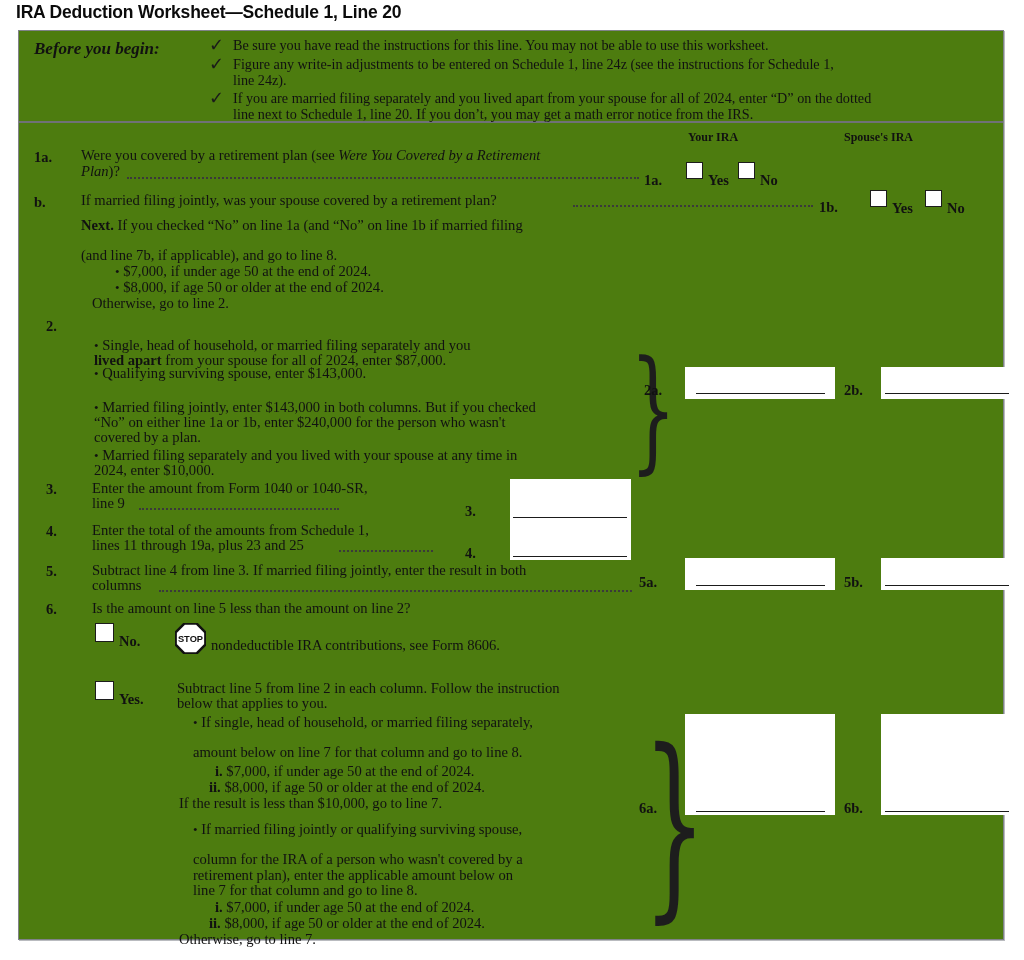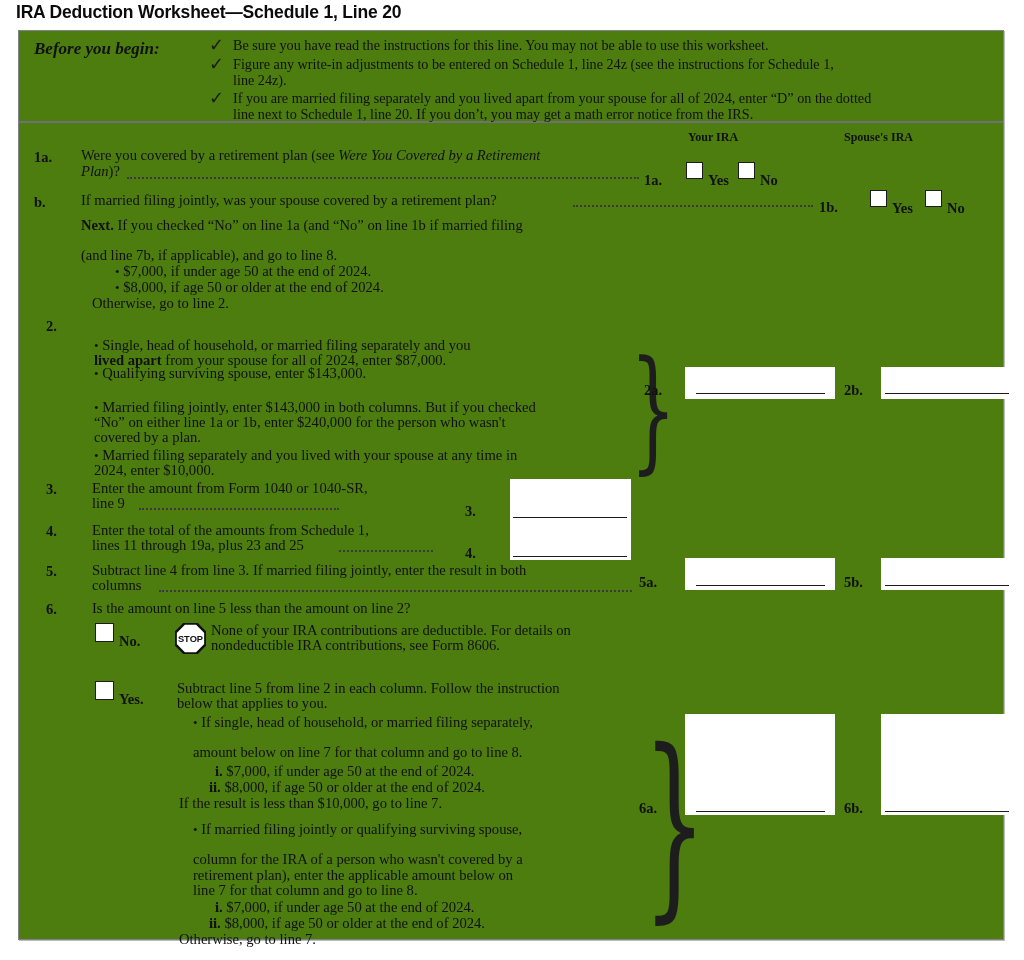--- a/index.html
+++ b/index.html
@@ -316,21 +316,21 @@
 
   <div class="cbox" style="left:76px; top:592px; width:19px; height:19px;"></div>
   <div class="cbox-label" style="left:100px; top:602px;">No.</div>
 
   <svg id="stop-sign" style="left:156px; top:592px;" viewBox="0 0 100 100">
     <polygon points="30,2 70,2 98,30 98,70 70,98 30,98 2,70 2,30" fill="#ffffff" stroke="#111111" stroke-width="8"></polygon>
     <text x="50" y="62" text-anchor="middle" font-family="Liberation Sans, sans-serif" font-size="30" font-weight="bold" fill="#111111">STOP</text>
   </svg>
 
   <div class="body tight" style="left:192px; top:592px; width:440px;">
-    <span>None of your IRA contributions are deductible. For details on</span><br>
+    <br>
     <span>nondeductible IRA contributions, see Form 8606.</span>
   </div>
 
   <div class="cbox" style="left:76px; top:650px; width:19px; height:19px;"></div>
   <div class="cbox-label" style="left:100px; top:660px;">Yes.</div>
   <div class="body tight" style="left:158px; top:650px; width:460px;">
     <span>Subtract line 5 from line 2 in each column. Follow the instruction</span><br>
     <span>below that applies to you.</span>
   </div>
 

